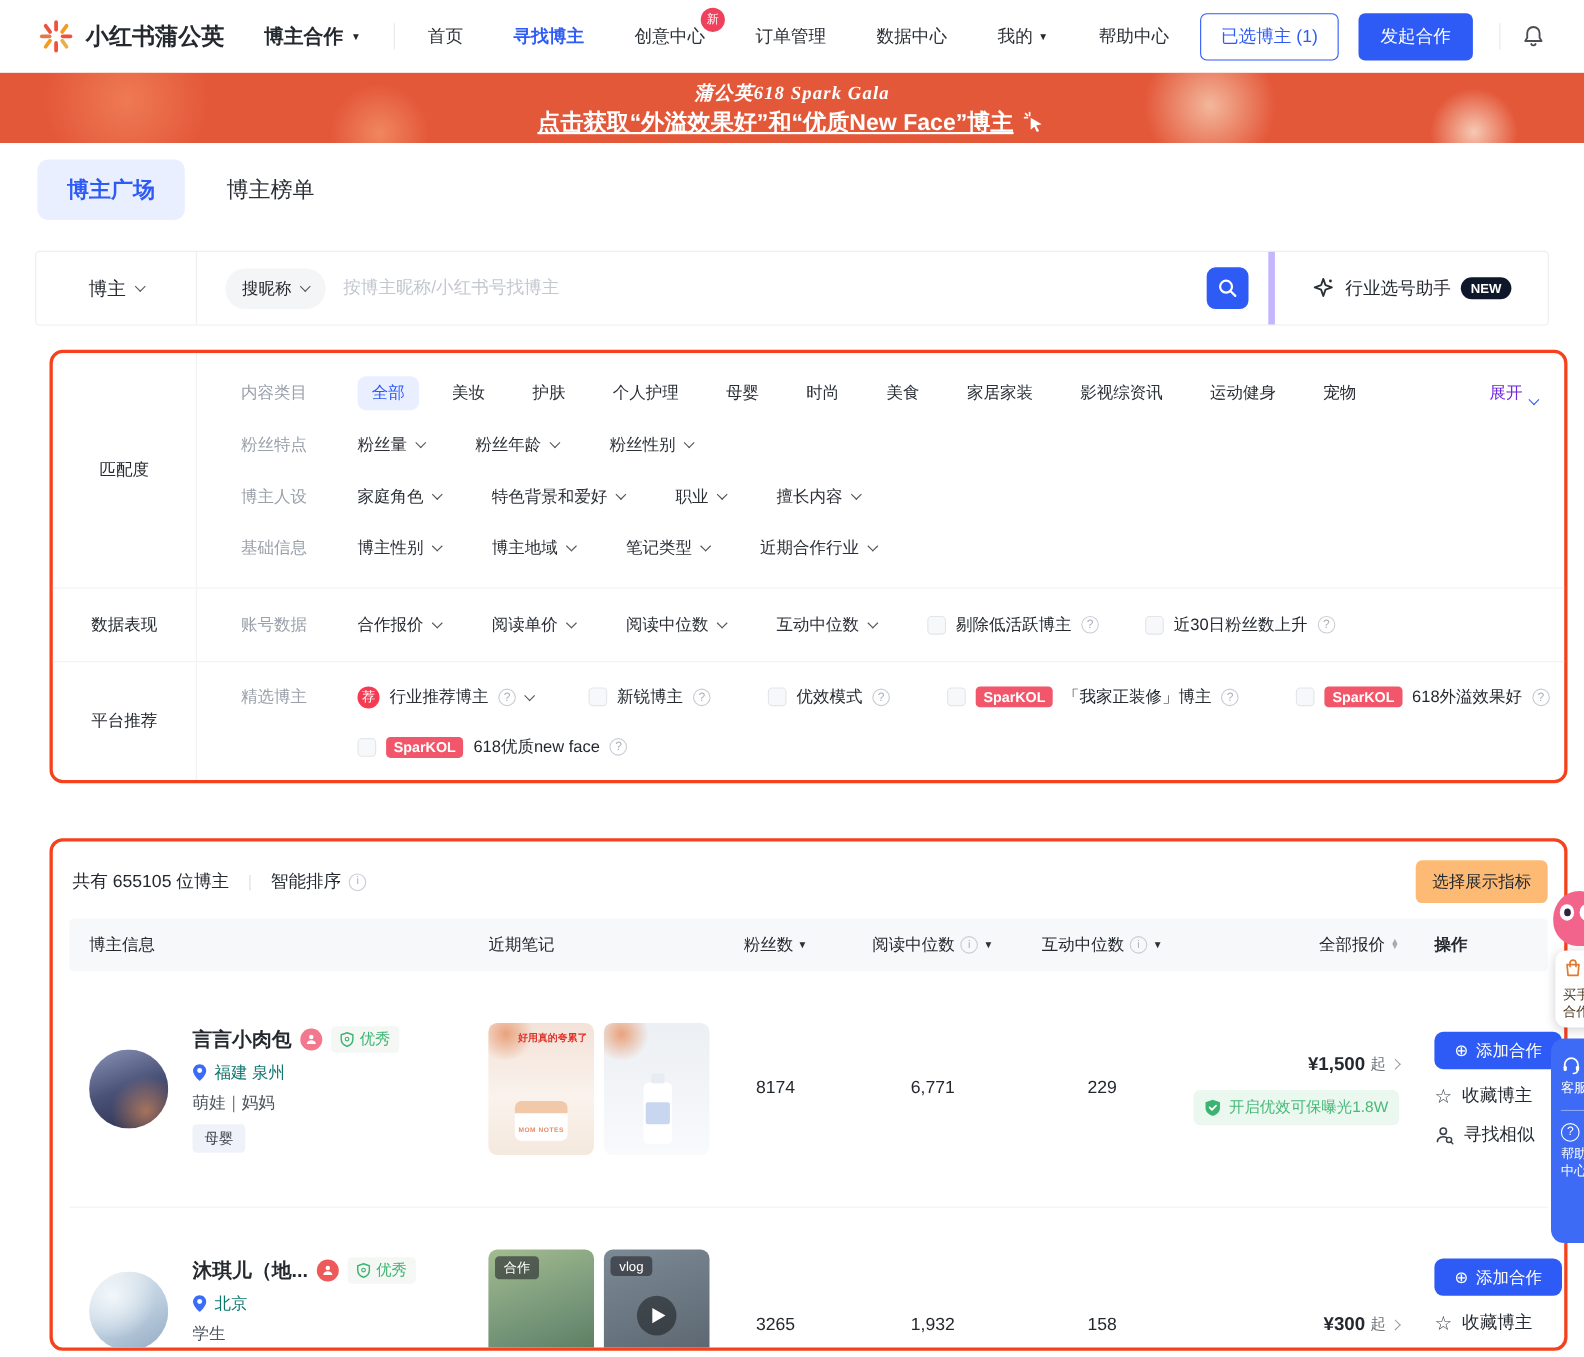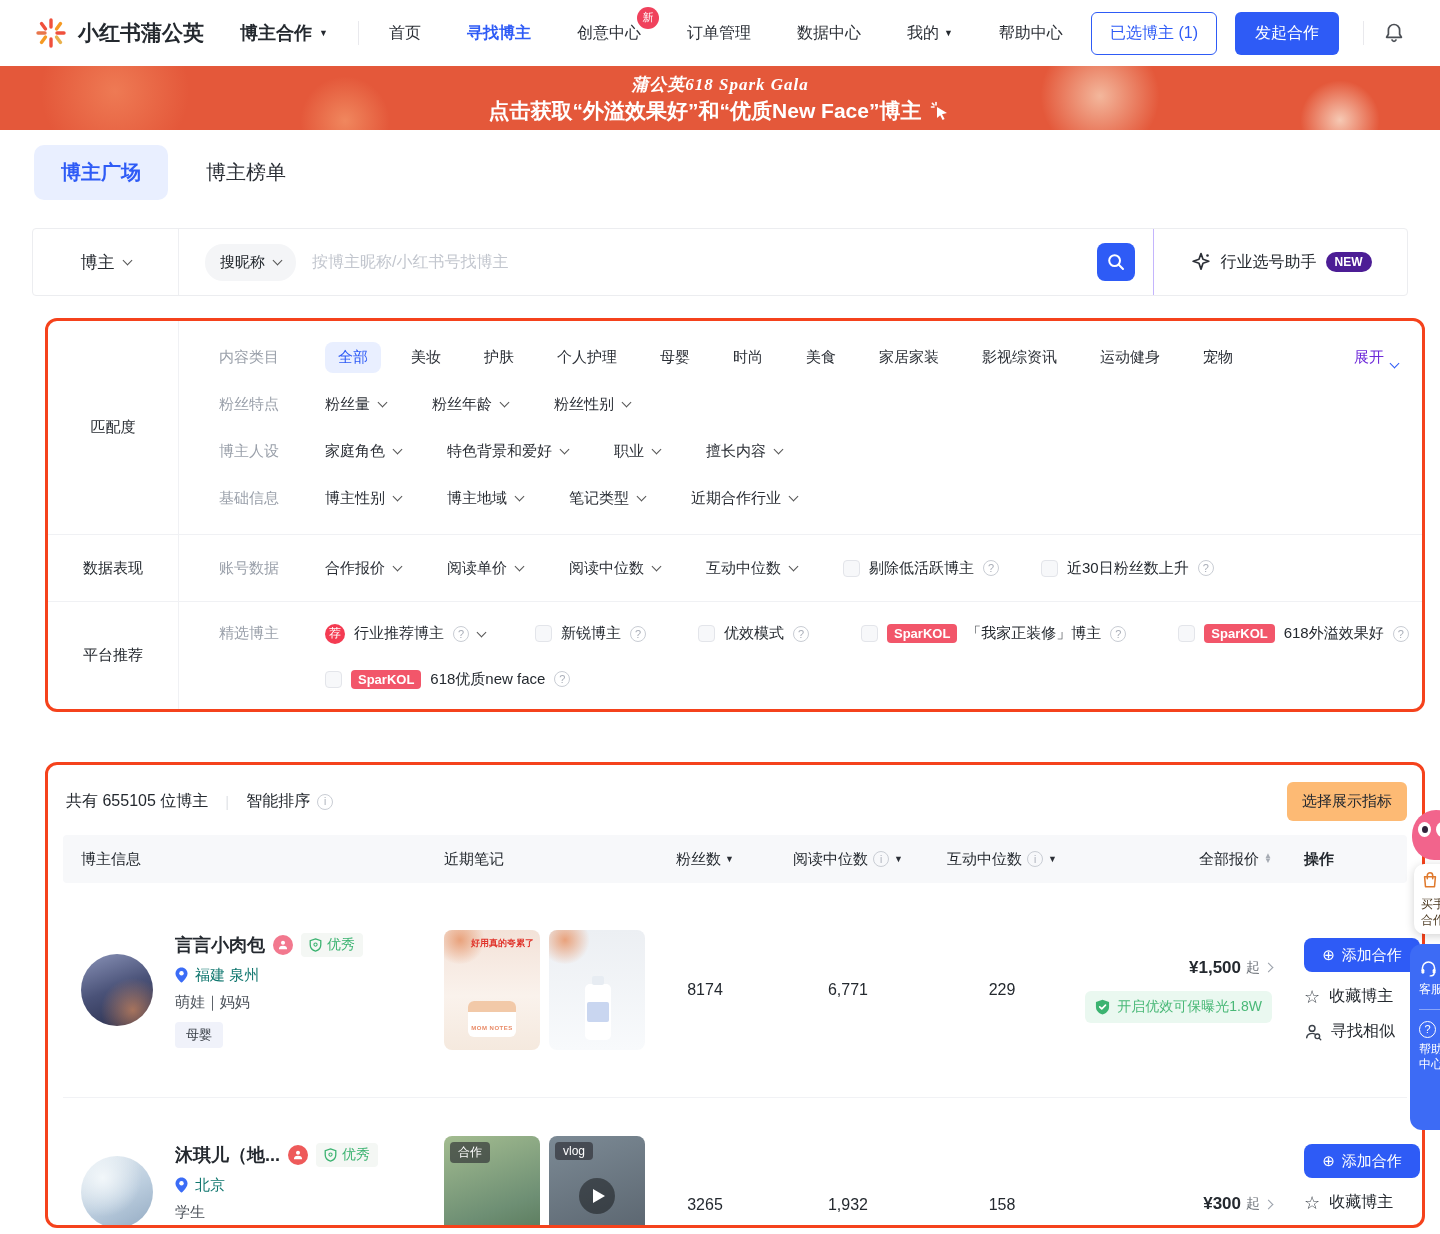--- a/index.html
+++ b/index.html
@@ -20,39 +20,39 @@
 .badge-cn { position:absolute; top:-16px; right:-18px; width:22px; height:22px; border-radius:50%; background:#F0415C; color:#fff; font-size:11px; display:flex; align-items:center; justify-content:center; }
 .nav-actions { margin-left:auto; display:flex; align-items:center; gap:18px; }
 .btn-outline { border:1px solid #2E5BF6; color:#2E5BF6; background:#fff; border-radius:6px; padding:10px 18px; font-size:16px; cursor:pointer; white-space:nowrap; }
 .btn-primary { background:#2E5BF6; color:#fff; border:none; border-radius:6px; padding:11px 20px; font-size:16px; cursor:pointer; white-space:nowrap; }
 .bell-sep { width:1px; height:24px; background:#E9E9ED; margin-left:6px; }
 
 
 .banner { position:absolute; top:66px; left:0; right:0; height:64px; background:#E4583A; overflow:hidden; text-align:center; color:#fff; cursor:pointer; z-index:10; }
 .blob { position:absolute; border-radius:50%; }
 .banner-title { position:relative; font-family:"Liberation Serif","DejaVu Serif",serif; font-style:italic; font-weight:700; font-size:17px; margin-top:7px; letter-spacing:1px; }
-.banner-sub { position:relative; font-size:21px; font-weight:700; margin-top:1px; display:flex; justify-content:center; align-items:center; gap:8px; }
+.banner-sub { position:relative; font-size:21px; font-weight:700; margin-top:1px; display:flex; justify-content:center; align-items:center; gap:8px;text-decoration:underline; }
 
 
 .tabs { position:absolute; top:145px; left:34px; display:flex; align-items:center; gap:38px; z-index:5; }
 .tab-active { background:#E9EFFF; color:#2E5BF6; font-size:20px; font-weight:600; padding:14px 27px; border-radius:10px; cursor:pointer; }
 .tab { font-size:20px; color:#2B2F36; cursor:pointer; }
 
 
 .searchbar { position:absolute; top:228px; left:32px; width:1376px; height:68px; border:1px solid #ECEDF0; border-radius:4px; display:flex; align-items:center; background:#fff; }
 .scope { flex:0 0 146px; height:100%; display:flex; align-items:center; justify-content:center; gap:9px; font-size:17px; border-right:1px solid #EEEFF2; cursor:pointer; }
 .chev { width:7px; height:7px; border-right:1.6px solid #555; border-bottom:1.6px solid #555; transform:rotate(45deg); display:inline-block; margin-top:-3px; }
 .chev.blue { border-color:#2E5BF6; }
 .chev.right { transform:rotate(-45deg); border-color:#9AA0AA; margin-top:0; }
 .field-pill { margin-left:26px; background:#F4F5F7; border-radius:18px; padding:9px 15px; display:flex; align-items:center; gap:9px; font-size:15px; cursor:pointer; white-space:nowrap; }
 .search-input { flex:1; border:none; outline:none; font-size:16px; margin-left:16px; color:#333; background:transparent; }
 .search-input::placeholder { color:#C2C6CE; }
 .search-btn { flex:0 0 38px; height:38px; background:#2E5BF6; border:none; border-radius:8px; display:flex; align-items:center; justify-content:center; margin-right:18px; cursor:pointer; }
-.assistant { flex:0 0 254px; height:100%; border-left:1px solid #c4b5fd; display:flex; align-items:center; justify-content:center; gap:9px; font-size:16px; cursor:pointer; }
-.badge-new { background:#4c1d95; color:#fff; font-size:12px; font-weight:700; padding:3px 9px; border-radius:10px; }
+.assistant { flex:0 0 254px; height:100%; border-left:6px solid #c4b5fd; display:flex; align-items:center; justify-content:center; gap:9px; font-size:16px; cursor:pointer; }
+.badge-new { background:#0f172a; color:#fff; font-size:12px; font-weight:700; padding:3px 9px; border-radius:10px; }
 
 
 .panel { position:absolute; left:45px; width:1380px; background:#fff; border:3px solid #F5421C; border-radius:12px; }
 
 
 .filter-panel { top:318px; height:394px; display:flex; flex-direction:column; }
 .fsection { display:flex; border-bottom:1px solid #F0F1F4; }
 .fsection:last-child { border-bottom:none; }
 .fs1 { flex:1 1 auto; } .fs2 { flex:0 0 67px; } .fs3 { flex:0 0 107px; }
 .flabel { flex:0 0 131px; display:flex; align-items:center; justify-content:center; font-size:15px; color:#24292F; border-right:1px solid #F0F1F4; }

